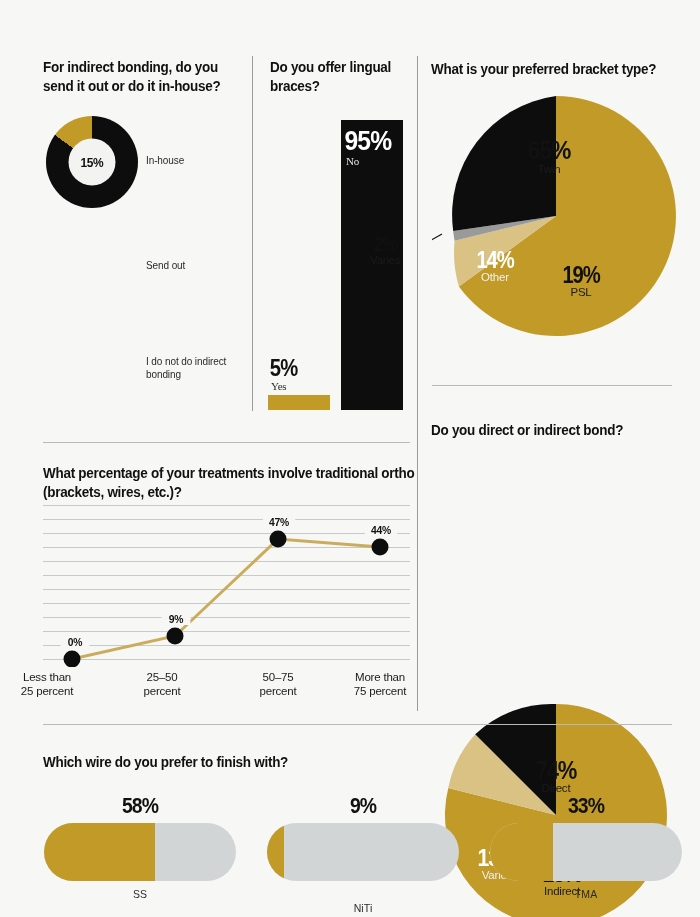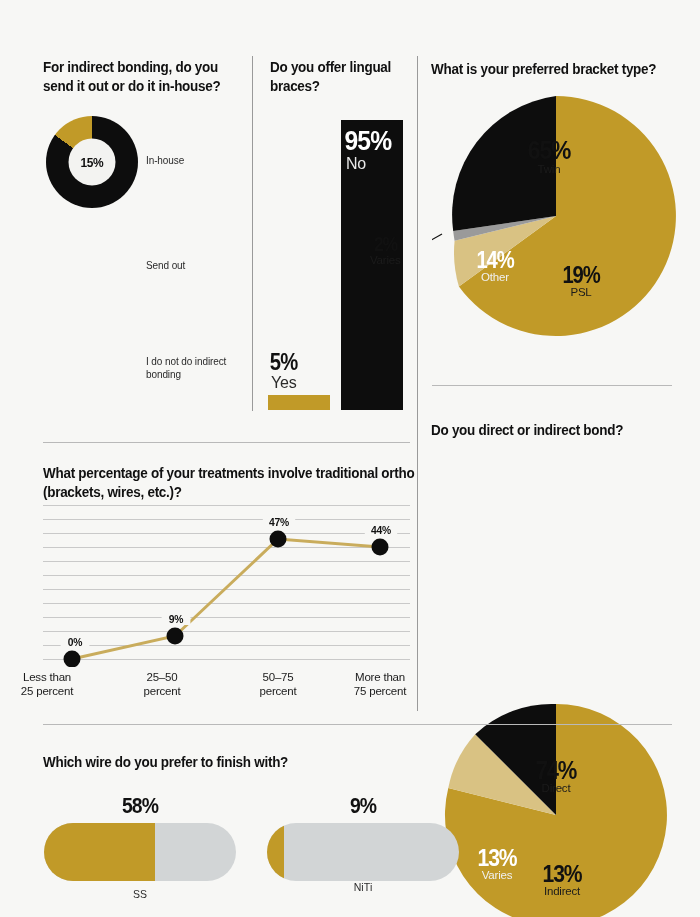--- a/index.html
+++ b/index.html
@@ -71,22 +71,23 @@
   
   .bar-col { position: absolute; bottom: 0; }
   .bar-val {
     font-weight: bold;
     color: #111;
     letter-spacing: -1px;
     transform: scaleX(0.88);
     transform-origin: left bottom;
   }
   .bar-sub {
-    font-size: 16px;
+    font-size: 11px;
     letter-spacing: -0.2px;
+    font-family: Liberation Serif, serif;
   }
 
   
   .pie-wrap { position: relative; }
   .pie-svg { display: block; }
   .pie-num {
     font-weight: bold;
     letter-spacing: -1.3px;
     transform: scaleX(0.88);
     transform-origin: center;
@@ -312,17 +313,24 @@
       <div class="pill-fill" style="width:58%;"></div>
     </div>
     <div class="pill-label" style="margin-top:7px;">SS</div>
   </div>
 
   <div class="abs" style="left:267px; top:793px; width:192px;">
     <div class="pill-val" style="margin-bottom:4px;">9%</div>
     <div class="pill">
       <div class="pill-fill" style="width:9%;"></div>
     </div>
-    <div class="pill-label" style="margin-top:0;">NiTi</div>
-  </div>
-
+    <div class="pill-label" style="margin-top:21px;">NiTi</div>
+  </div>
+
+  <div class="abs" style="left:490px; top:793px; width:192px;">
+    <div class="pill-val" style="margin-bottom:4px;">33%</div>
+    <div class="pill">
+      <div class="pill-fill" style="width:33%;"></div>
+    </div>
+    <div class="pill-label" style="margin-top:7px;">TMA</div>
+  </div>
 
 </div>
 
 </body></html>

